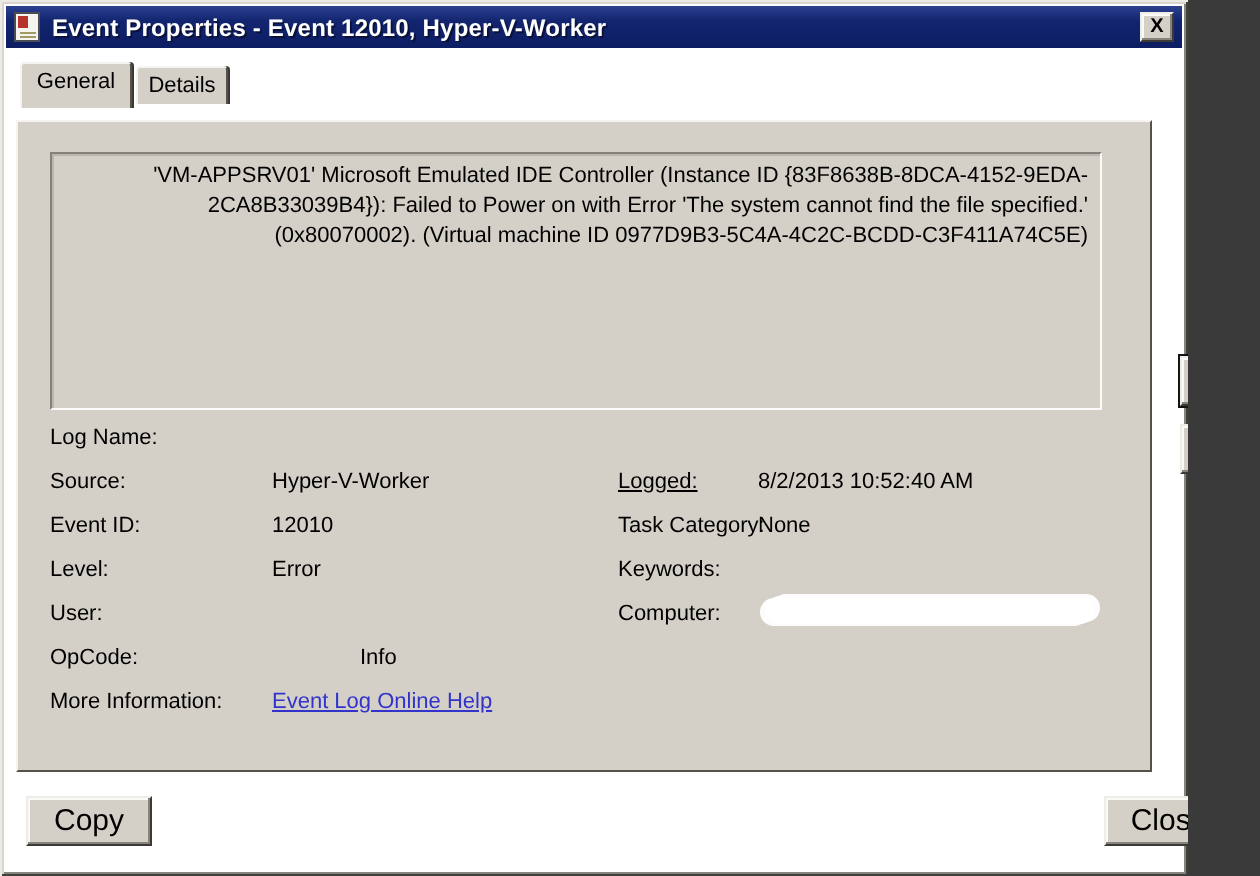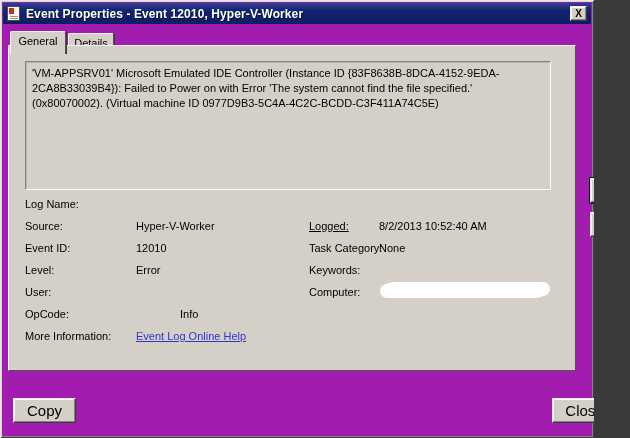--- a/index.html
+++ b/index.html
@@ -1,19 +1,19 @@
 <!DOCTYPE html>
 <html><head>
 <meta charset="utf-8">
 <style>
   html,body { margin:0; padding:0; background:#3a3a3a; }
   * { box-sizing:border-box; }
   .window {
     position:relative; width:594px; height:438px;
-    background:#a21caf;
+    background:#ffffff;
     font-family:"Liberation Sans","DejaVu Sans",sans-serif;
     font-size:11px; color:#000;
     box-shadow: inset 1px 1px 0 #eceae5, inset -1px -1px 0 #40403e,
                 inset 2px 2px 0 #d8d5ce, inset -2px -2px 0 #87847d;
     overflow:hidden;
   }
   .titlebar {
     position:absolute; left:3px; top:3px; right:3px; height:21px;
     background:linear-gradient(to bottom,#2c4190 0%,#13256f 35%,#0c1d63 100%);
     display:flex; align-items:center; padding:0 4px;
@@ -30,23 +30,23 @@
   }
   .close-x { width:17px; height:15px; font-size:10px; font-weight:bold; color:#000; flex:0 0 auto; }
   .tab {
     position:absolute; background:#d4d0c8; text-align:center;
     border:1px solid; border-color:#f5f4f0 #55524c #d4d0c8 #f5f4f0;
     border-bottom:none; border-radius:2px 2px 0 0; padding-top:3px;
   }
   .tab-active { left:10px; top:31px; width:56px; height:23px; z-index:3; box-shadow:1px 0 0 #3a3833; }
   .tab-idle   { left:68px; top:33px; width:46px; height:19px; z-index:1; box-shadow:1px 0 0 #3a3833; }
   .panel {
-    position:absolute; left:8px; top:45px; width:568px; height:326px;
+    position:absolute; left:8px; top:60px; width:568px; height:326px;
     border:1px solid; border-color:#f5f4f0 #55524c #55524c #f5f4f0;
-    background:#d4d0c8; z-index:2;
+    background:#d4d0c8; z-index:2;text-align:right;
   }
   .msgbox {
     position:absolute; left:16px; top:15px; width:526px; height:129px;
     border:1px solid; border-color:#84817a #fcfbf9 #fcfbf9 #84817a;
     box-shadow: inset 1px 1px 0 #bab7b0;
     padding:4px 6px; line-height:15px; overflow:hidden;
   }
   .lbl, .val { position:absolute; white-space:nowrap; line-height:14px; }
   .link { color:#3133cb; text-decoration:underline; cursor:pointer; }
   .redact { position:absolute; background:#fff; border-radius:7px;

